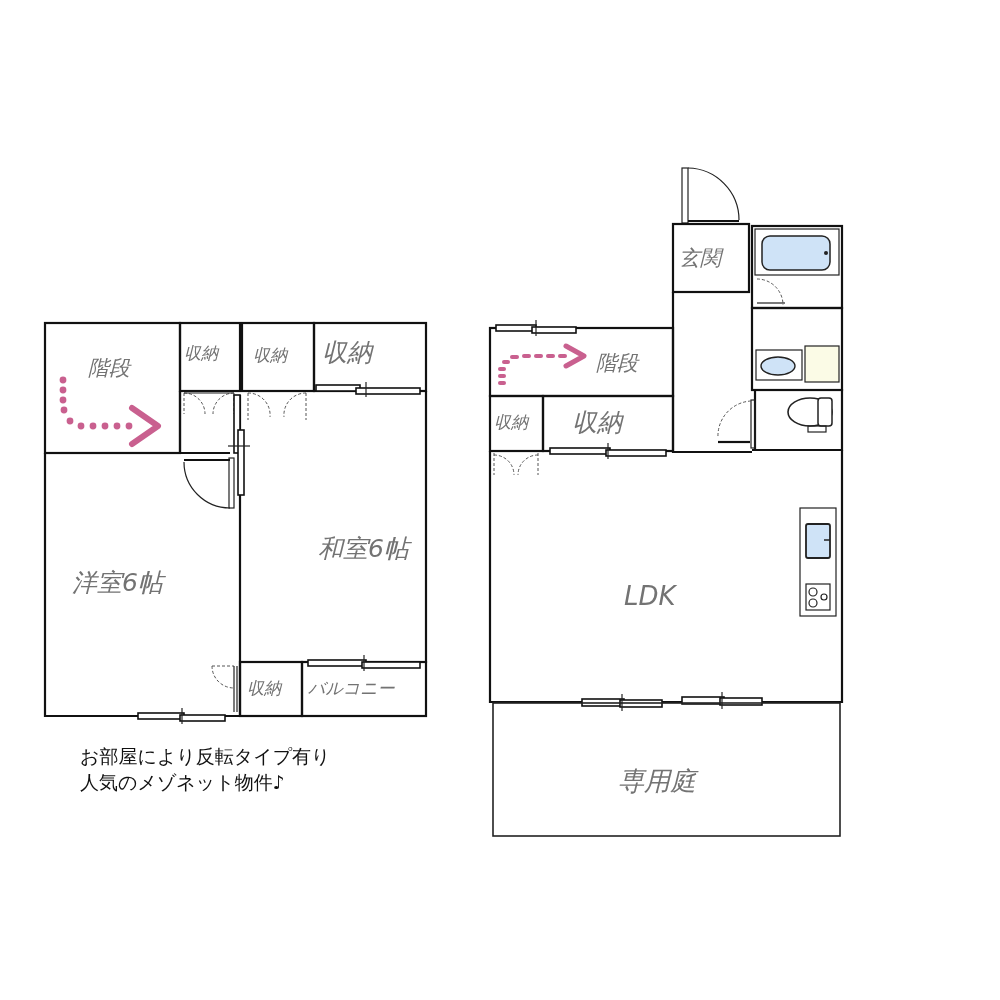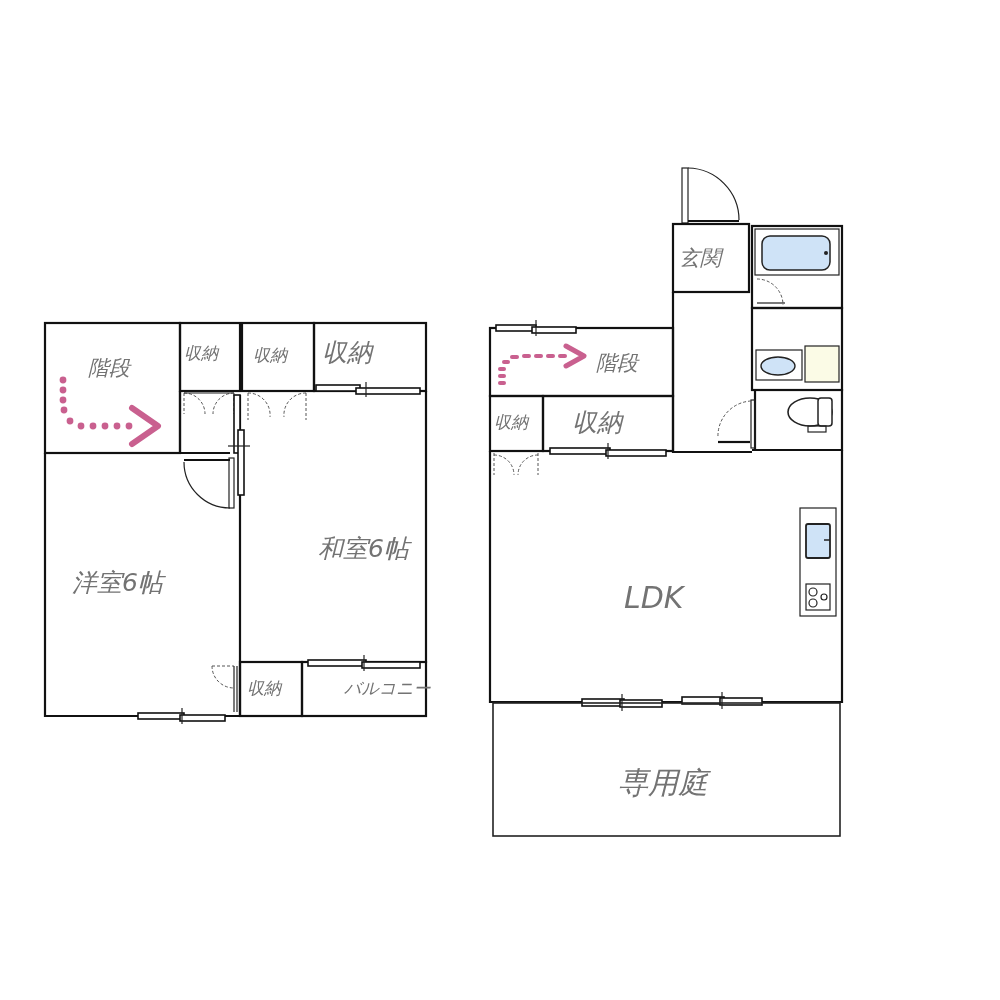--- a/index.html
+++ b/index.html
@@ -7,21 +7,21 @@
            font-family: "DejaVu Sans", "Liberation Sans", sans-serif; }
     svg { position: absolute; left: 0; top: 0; }
     .wall { fill: none; stroke: #111; stroke-width: 2.2; }
     .thin { fill: none; stroke: #222; stroke-width: 1.2; }
     .dash { fill: none; stroke: #555; stroke-width: 1; stroke-dasharray: 3 2; }
     .win  { fill: #fff; stroke: #111; stroke-width: 1.6; }
     .lbl { position: absolute; color: #737373; white-space: nowrap; line-height: 1; font-style: italic; }
     .lbl-md { font-size: 21px; }
     .lbl-sm { font-size: 17px; }
     .lbl-lg { font-size: 25px; }
-    .lbl-xl { font-size: 30px; }
+    .lbl-xl { font-size: 26px; }
     .note { position: absolute; left: 80px; top: 743px; font-size: 19px; line-height: 26px; color: #111; }
   </style>
 </head>
 <body>
 
 <svg width="1000" height="1000" viewBox="0 0 1000 1000">
 
   <g>
 
     <rect class="wall" x="45" y="323" width="135" height="130"></rect>
@@ -161,23 +161,25 @@
   </g>
 </svg>
 
 <div class="lbl lbl-md" style="left:88px;top:358px;">階段</div>
 <div class="lbl lbl-sm" style="left:184px;top:345px;">収納</div>
 <div class="lbl lbl-sm" style="left:253px;top:347px;">収納</div>
 <div class="lbl lbl-lg" style="left:322px;top:340px;">収納</div>
 <div class="lbl lbl-lg" style="left:72px;top:570px;">洋室6帖</div>
 <div class="lbl lbl-lg" style="left:270px;top:536px;margin-left:48px;">和室6帖</div>
 <div class="lbl lbl-sm" style="left:247px;top:680px;">収納</div>
-<div class="lbl lbl-sm" style="left:308px;top:680px;margin-left:36px;">バルコニー</div>
+<div class="lbl lbl-sm" style="left:308px;top:680px;">バルコニー</div>
 
 <div class="lbl lbl-md" style="left:679px;top:248px;">玄関</div>
 <div class="lbl lbl-md" style="left:596px;top:353px;">階段</div>
 <div class="lbl lbl-sm" style="left:494px;top:414px;">収納</div>
 <div class="lbl lbl-lg" style="left:572px;top:410px;">収納</div>
 <div class="lbl lbl-xl" style="left:624px;top:583px;">LDK</div>
 <div class="lbl lbl-xl" style="left:618px;top:768px;">専用庭</div>
 
 <div class="note">
+  <div>お部屋により反転タイプ有り</div>
+  <div>人気のメゾネット物件♪</div>
 </div>
 
 </body></html>

